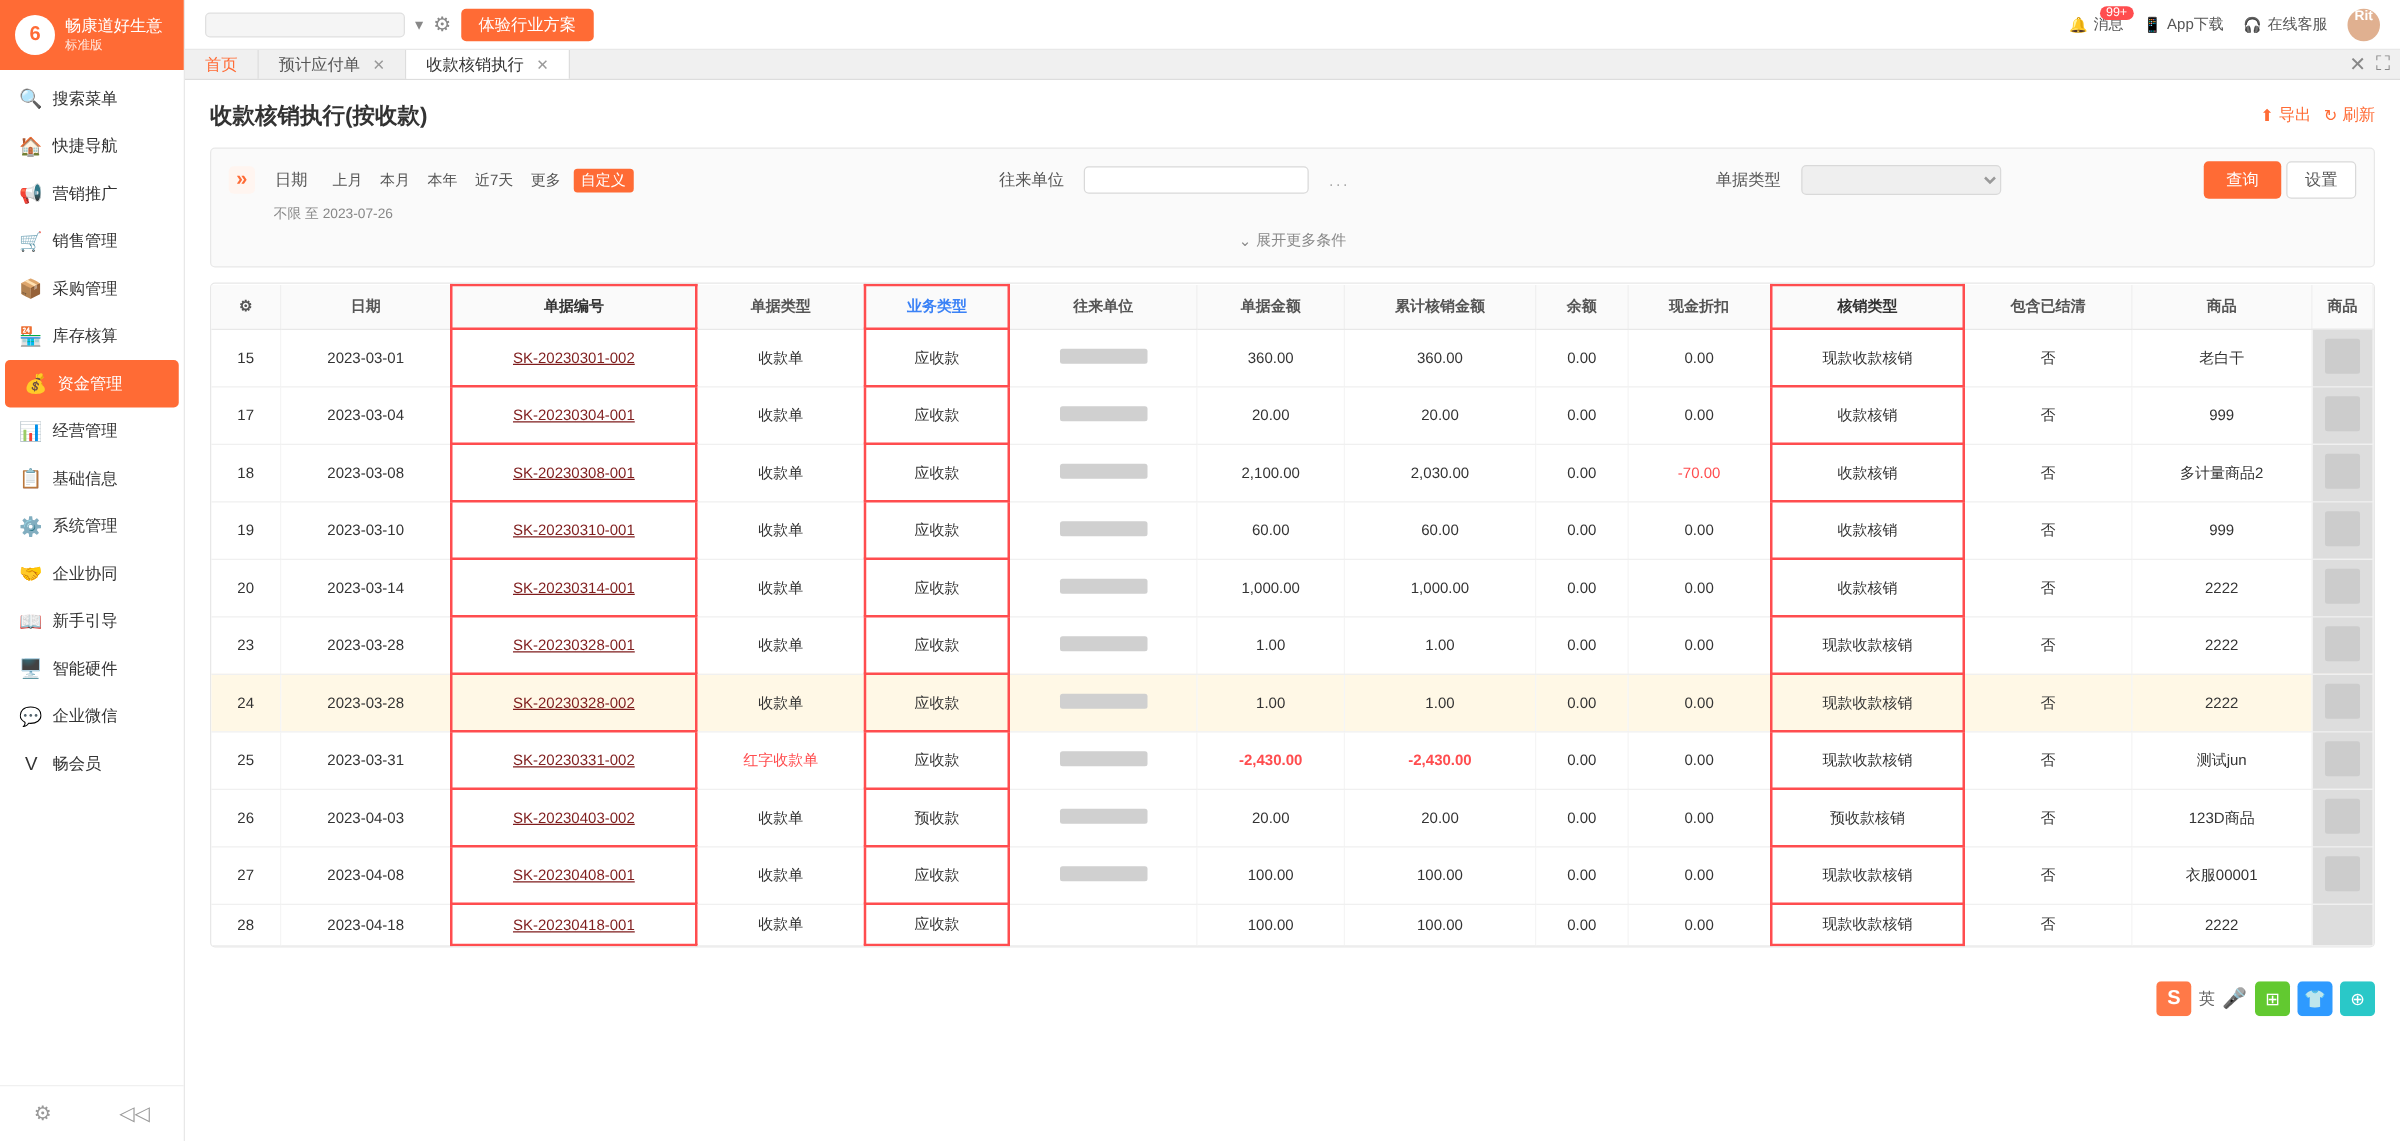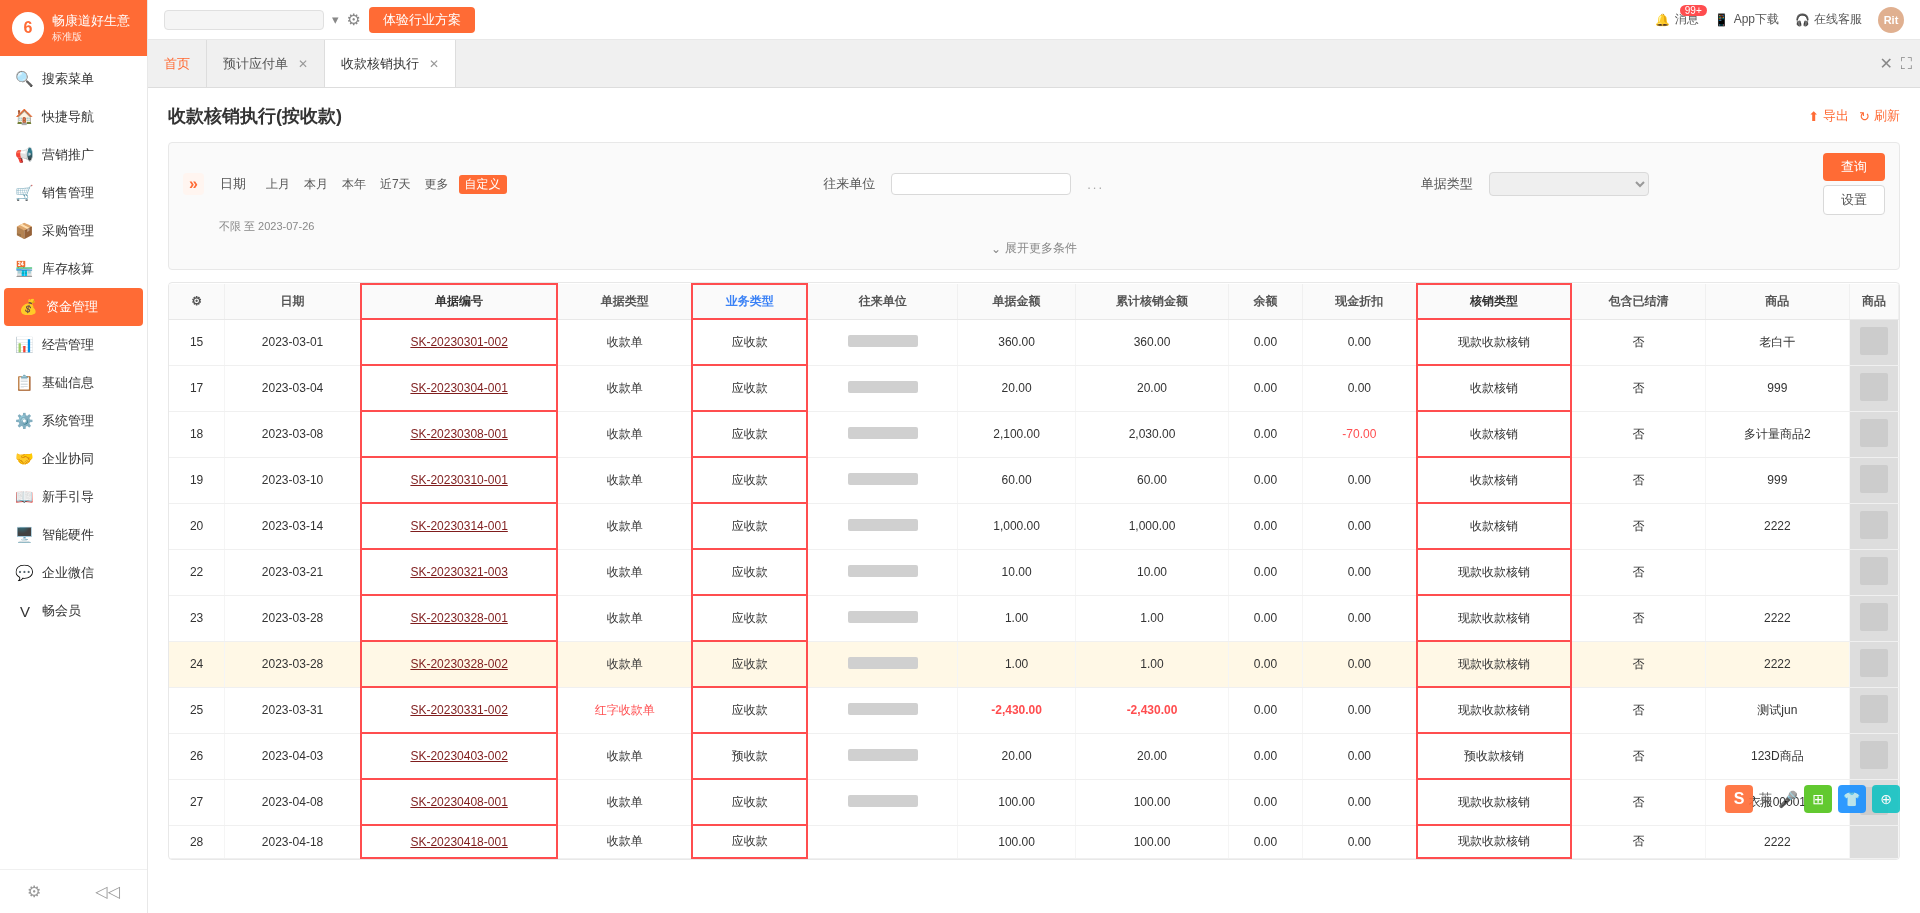--- a/index.html
+++ b/index.html
@@ -27,21 +27,21 @@
     .breadcrumb-input { background: #f5f5f5; border: 1px solid #e0e0e0; border-radius: 4px; padding: 2px 10px; font-size: 12px; color: #666; width: 160px; }
     .header-gear { color: #888; font-size: 16px; cursor: pointer; }
     .header-btn-orange { background: #ff6b35; color: #fff; border: none; border-radius: 4px; padding: 4px 14px; font-size: 13px; cursor: pointer; }
     .top-header-right { display: flex; align-items: center; gap: 16px; font-size: 12px; color: #555; }
     .notification-badge { position: relative; display: inline-flex; align-items: center; gap: 4px; cursor: pointer; }
     .badge-count { background: #ff4d4f; color: #fff; border-radius: 10px; padding: 0 5px; font-size: 10px; position: absolute; top: -6px; right: -8px; }
     .header-link { cursor: pointer; color: #555; display: flex; align-items: center; gap: 4px; }
     .header-avatar { width: 26px; height: 26px; background: #ddd; border-radius: 50%; }
 
     
-    .tab-bar { height: 48px; background: #f0f0f0; display: flex; align-items: stretch; border-bottom: 1px solid #ddd; }
+    .tab-bar { height: 24px; background: #f0f0f0; display: flex; align-items: stretch; border-bottom: 1px solid #ddd; }
     .tab-item { display: flex; align-items: center; gap: 6px; padding: 0 16px; cursor: pointer; font-size: 13px; color: #555; border-right: 1px solid #ddd; position: relative; }
     .tab-item.active { background: #fff; color: #333; font-weight: 500; }
     .tab-item.home { color: #ff6b35; }
     .tab-close { color: #999; font-size: 12px; cursor: pointer; margin-left: 4px; }
     .tab-spacer { flex: 1; }
     .tab-actions { display: flex; align-items: center; padding: 0 8px; gap: 8px; }
     .tab-action-btn { color: #888; font-size: 16px; cursor: pointer; }
 
     
     .page-content { flex: 1; overflow: auto; background: #fff; padding: 16px 20px; }
@@ -179,21 +179,21 @@
         <span class="badge-count">99+</span>
       </div>
       <div class="header-link">
         <span>📱</span>
         <span>App下载</span>
       </div>
       <div class="header-link">
         <span>🎧</span>
         <span>在线客服</span>
       </div>
-      <div class="header-avatar" style="background:#e0b090;display:flex;align-items:center;justify-content:center;font-size:11px;color:#fff;font-weight:bold;">
+      <div class="header-avatar" style="background:#e0b090;display:flex;justify-content:center;font-size:11px;color:#fff;font-weight:bold;">
         <span>Rit</span>
       </div>
     </div>
   </div>
 
   <div class="tab-bar">
     <div class="tab-item home">
       <span>首页</span>
     </div>
     <div class="tab-item">
@@ -242,21 +242,21 @@
         <div style="flex:1;"></div>
         <span class="filter-label">往来单位</span>
         <input class="filter-input" type="text" style="">
         <span class="filter-dots">...</span>
         <div style="flex:1;"></div>
         <span class="filter-label">单据类型</span>
         <select class="filter-select">
           <option></option>
         </select>
         <div style="flex:0.5;"></div>
-        <div style="display:flex;flex-direction:column;gap:4px;">
+        <div style="display:flex;flex-direction:row;gap:4px;">
           <button class="filter-btn-query">查询</button>
           <button class="filter-btn-setting">设置</button>
         </div>
       </div>
       <div style="display:flex;align-items:center;gap:6px;margin-top:4px;padding-left:36px;">
         <span style="color:#888;font-size:11px;">不限 至 2023-07-26</span>
       </div>
       <div class="filter-expand">
         <span>⌄</span>
         <span>展开更多条件</span>
@@ -358,36 +358,20 @@
               <td>1,000.00</td>
               <td>1,000.00</td>
               <td>0.00</td>
               <td>0.00</td>
               <td style="border: 2px solid rgb(255, 77, 79);">收款核销</td>
               <td>否</td>
               <td>2222</td>
               <td style="background: rgb(221, 221, 221); width: 32px;"><span style="display: inline-block; background: rgb(204, 204, 204); width: 28px; height: 28px; border-radius: 2px;"></span></td>
             </tr>
             <tr>
-              <td>22</td>
-              <td>2023-03-21</td>
-              <td class="link-text" style="border: 2px solid rgb(255, 77, 79);">SK-20230321-003</td>
-              <td>收款单</td>
-              <td style="border: 2px solid rgb(255, 77, 79);">应收款</td>
-              <td style="min-width: 80px;"><span style="display: inline-block; background: rgb(208, 208, 208); height: 12px; width: 70px; border-radius: 2px;"></span></td>
-              <td>10.00</td>
-              <td>10.00</td>
-              <td>0.00</td>
-              <td>0.00</td>
-              <td style="border: 2px solid rgb(255, 77, 79);">现款收款核销</td>
-              <td>否</td>
-              <td></td>
-              <td style="background: rgb(221, 221, 221); width: 32px;"><span style="display: inline-block; background: rgb(204, 204, 204); width: 28px; height: 28px; border-radius: 2px;"></span></td>
-            </tr>
-            <tr>
               <td>23</td>
               <td>2023-03-28</td>
               <td class="link-text" style="border: 2px solid rgb(255, 77, 79);">SK-20230328-001</td>
               <td>收款单</td>
               <td style="border: 2px solid rgb(255, 77, 79);">应收款</td>
               <td style="min-width: 80px;"><span style="display: inline-block; background: rgb(208, 208, 208); height: 12px; width: 70px; border-radius: 2px;"></span></td>
               <td>1.00</td>
               <td>1.00</td>
               <td>0.00</td>
               <td>0.00</td>

